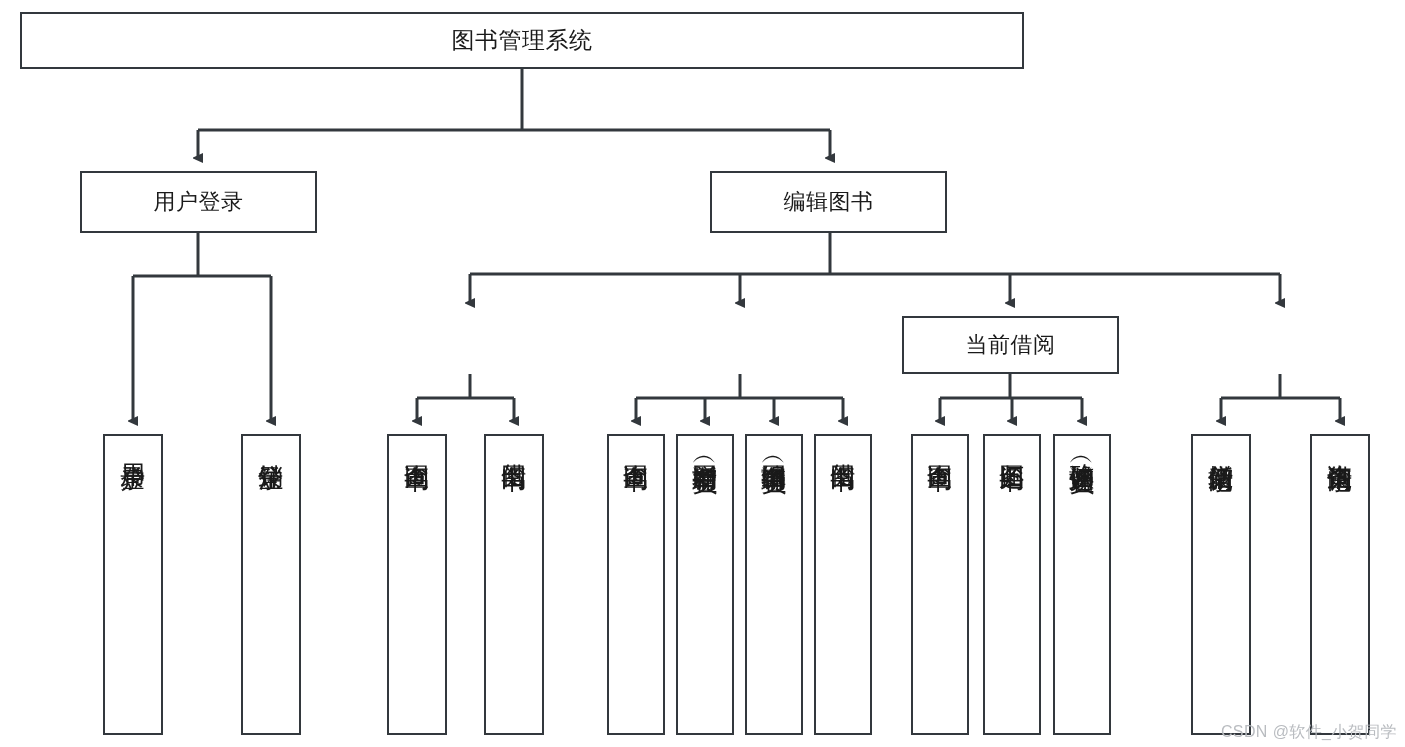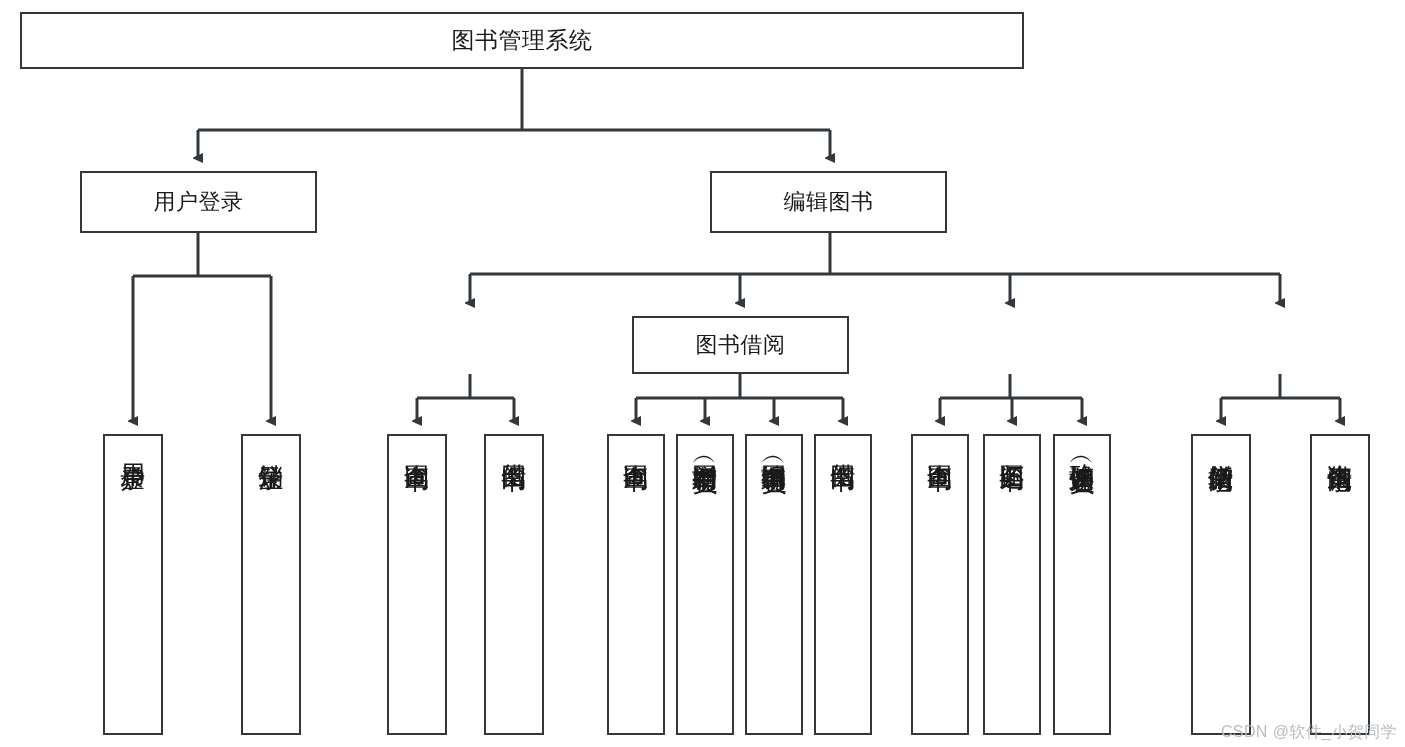--- a/index.html
+++ b/index.html
@@ -129,22 +129,22 @@
     <span class="lbl">图书管理系统</span>
   </div>
 
   <div class="node horiz" style="left:80px; top:171px; width:237px; height:62px;">
     <span class="lbl">用户登录</span>
   </div>
   <div class="node horiz" style="left:710px; top:171px; width:237px; height:62px;">
     <span class="lbl">编辑图书</span>
   </div>
 
-  <div class="node horiz" style="left:632px; top:316px; width:217px; height:58px;">
-    <span class="lbl">图书借阅</span>
+  <div class="node horiz" style="left:902px; top:316px; width:217px; height:58px;">
+    <span class="lbl">当前借阅</span>
   </div>
 
   <div class="node vert" style="left:103px; top:434px; width:60px; height:301px;">
     <span class="lbl">用户登录</span>
   </div>
   <div class="node vert" style="left:241px; top:434px; width:60px; height:301px;">
     <span class="lbl">注销登录</span>
   </div>
   <div class="node vert" style="left:387px; top:434px; width:60px; height:301px;">
     <span class="lbl">查询图书</span>

